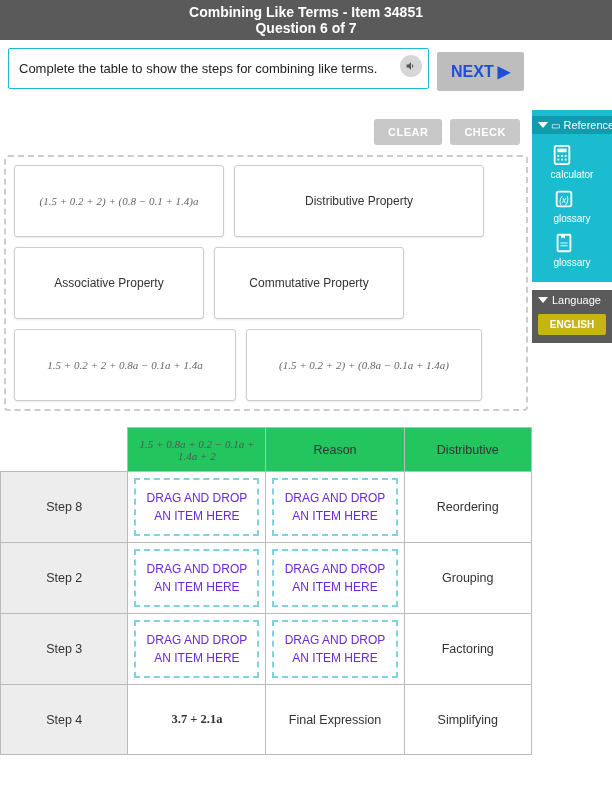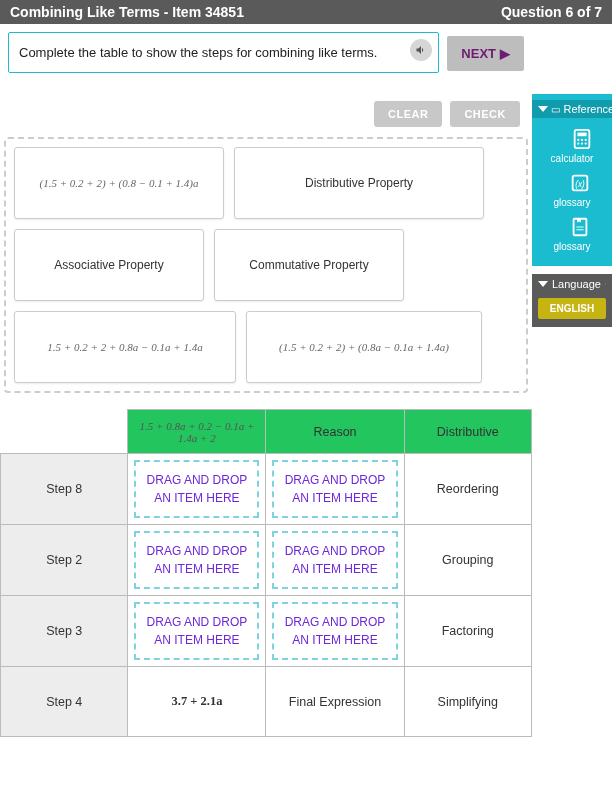--- a/index.html
+++ b/index.html
@@ -14,20 +14,21 @@
   }
   .header-bar {
     background: #5a5a5a;
     color: #fff;
     display: flex;
     justify-content: space-between;
     align-items: center;
     padding: 4px 10px;
     font-size: 14px;
     font-weight: bold;
+    flex-direction: column;
   }
   .content {
     display: flex;
   }
   .main {
     flex: 1;
     padding: 0;
   }
   .prompt-row {
     display: flex;
@@ -53,24 +54,24 @@
     height: 22px;
     border-radius: 50%;
     background: #d6d6d6;
     display: flex;
     align-items: center;
     justify-content: center;
     cursor: pointer;
   }
   .next-btn {
     background: #bdbdbd;
-    color: #701a75;
+    color: #1d4ed8;
     font-weight: bold;
     padding: 10px 14px;
-    font-size: 13px;
+    font-size: 16px;
     border-radius: 2px;
     cursor: pointer;
     display: flex;
     align-items: center;
     gap: 4px;
     margin-top: 4px;
   }
   .action-row {
     display: flex;
     justify-content: flex-end;
@@ -182,21 +183,21 @@
     font-size: 11px;
     width: 100%;
     text-align: left;
     padding: 3px 6px;
     margin-bottom: 6px;
     display:flex;
     align-items:center;
     gap:3px;
   }
   .tri { width:0;height:0;border-left:5px solid transparent;border-right:5px solid transparent;border-top:6px solid #fff; display:inline-block;}
-  .ref-item { display:flex; flex-direction:column; align-items:flex-end; gap:3px; margin:4px 0; cursor:pointer;}
+  .ref-item { display:flex; flex-direction:column; align-items:flex-start; gap:3px; margin:4px 0; cursor:pointer;}
   .ref-item svg { width:22px; height:22px; }
   .lang-panel {
     background: #5a5a5a;
     color: #fff;
     font-size: 11px;
     padding: 0 0 8px 0;
   }
   .lang-header { padding: 4px 6px; display:flex; align-items:center; gap:4px;}
   .lang-btn {
     background: #c6b412;

